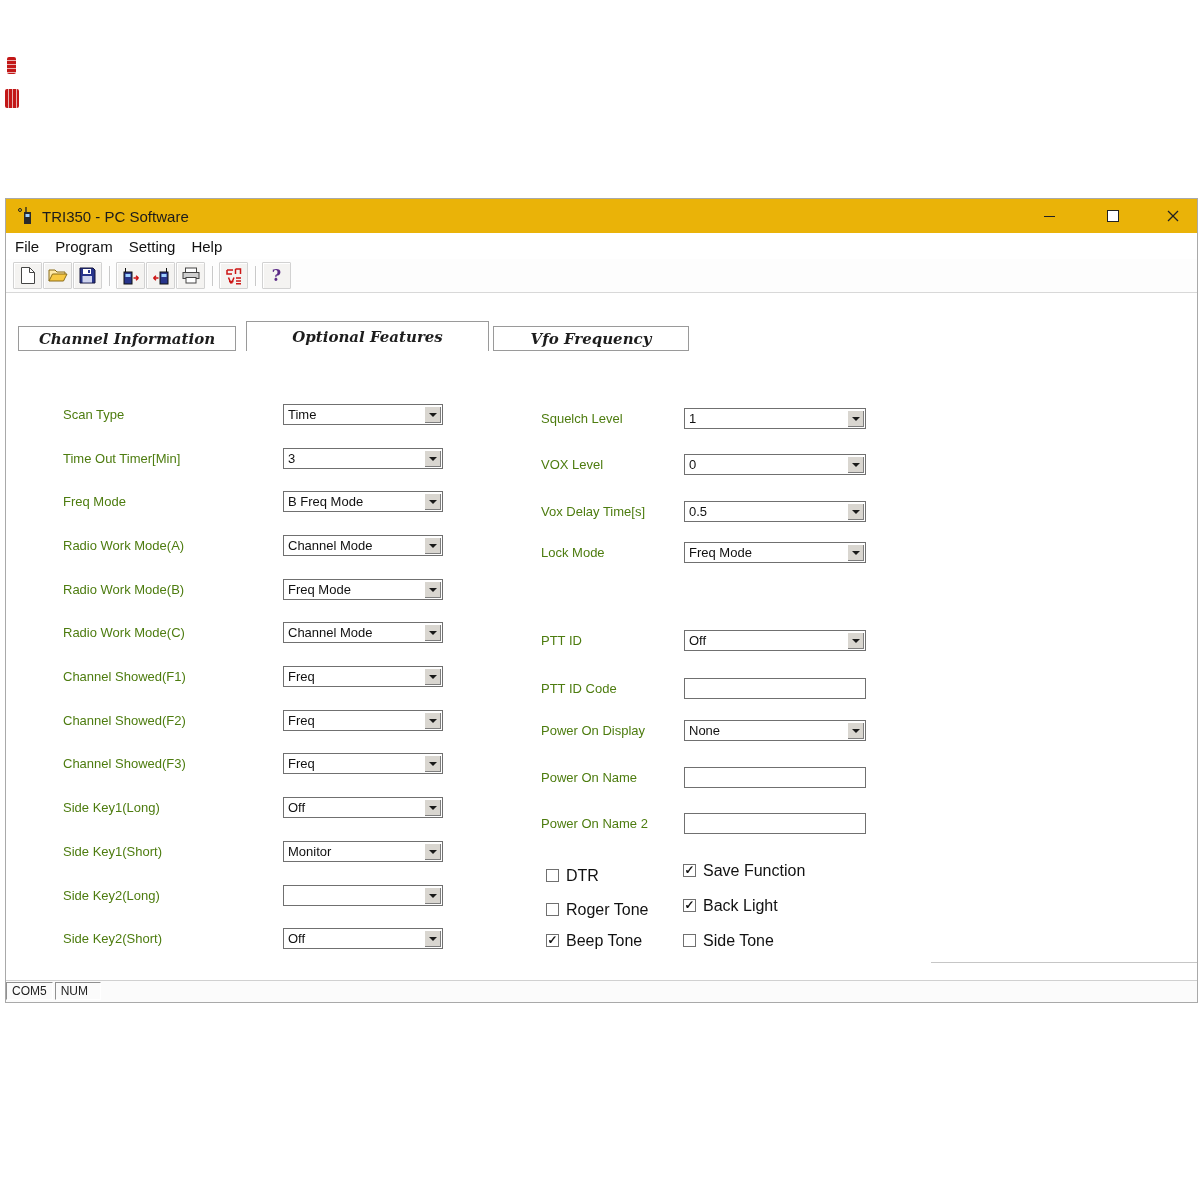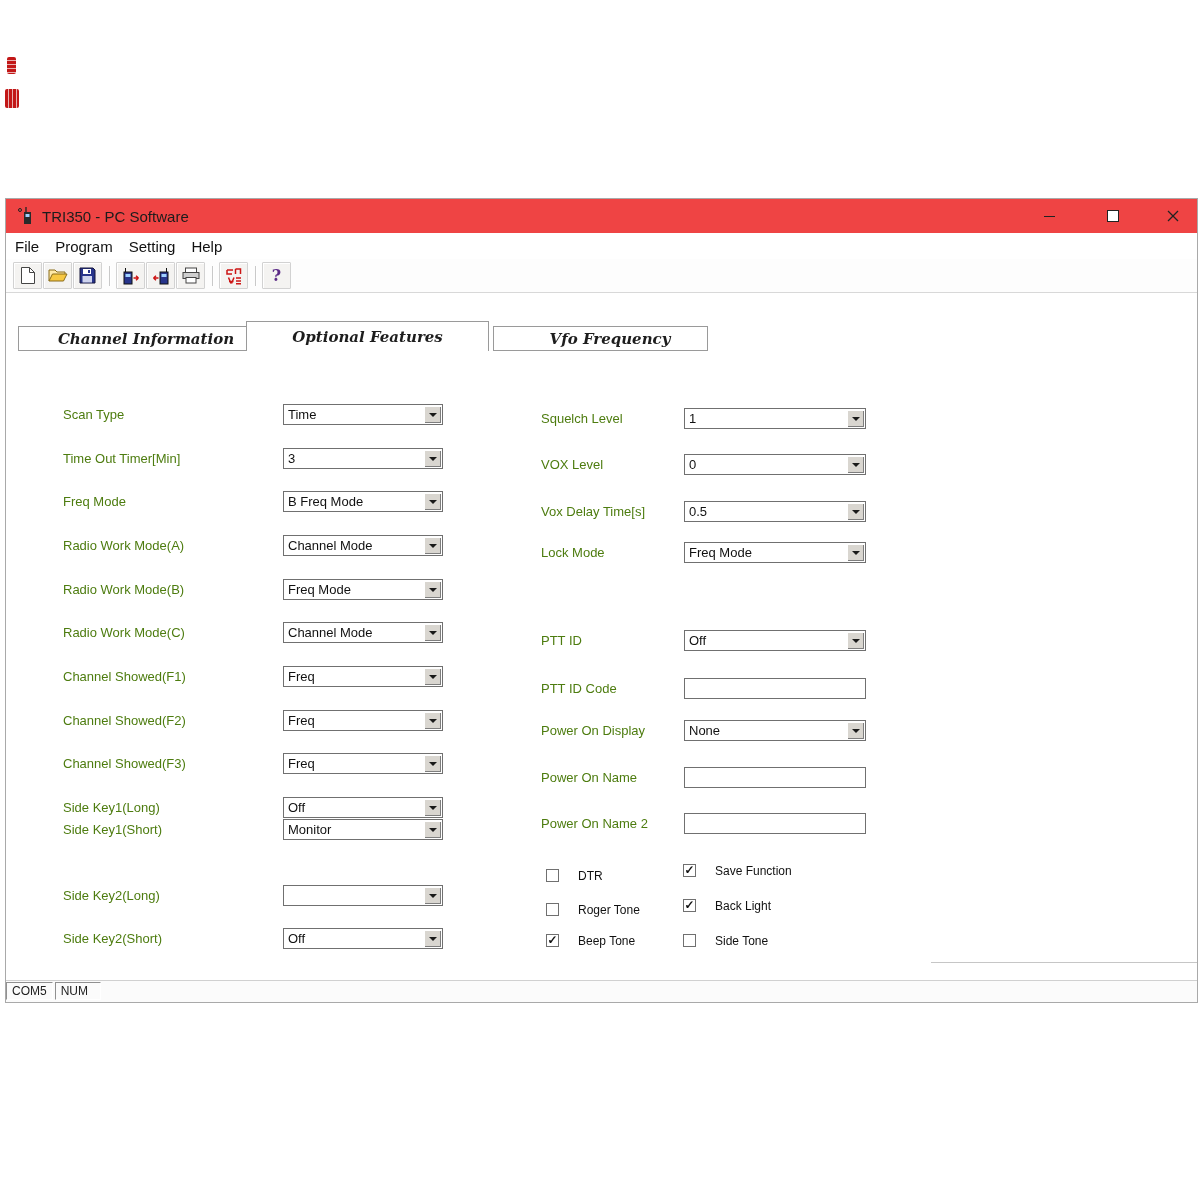--- a/index.html
+++ b/index.html
@@ -10,21 +10,21 @@
   .photo-mark{position:absolute;background:#c21717;border-radius:2px;}
   .pm1{left:7px;top:57px;width:9px;height:17px;
        background:repeating-linear-gradient(#c21717 0 3px,#e8b0b0 3px 4px);}
   .pm2{left:5px;top:89px;width:14px;height:19px;
        background:repeating-linear-gradient(90deg,#c21717 0 3px,#e8b0b0 3px 4px);}
 
   .window{position:absolute;left:5px;top:198px;width:1191px;height:803px;
           background:#fff;border:1px solid #a9a9a9;}
 
   
-  .titlebar{position:absolute;top:0;left:0;right:0;height:34px;background:#ef4444;}
+  .titlebar{position:absolute;top:0;left:0;right:0;height:34px;background:#eab308;}
   .app-icon{position:absolute;left:10px;top:7px;width:20px;height:20px;}
   .window-title{position:absolute;left:36px;top:9px;font-size:15px;color:#1c1c1c;white-space:nowrap;}
   .win-btn{position:absolute;top:5px;width:24px;height:24px;display:flex;align-items:center;justify-content:center;}
   .btn-min{right:136px;} .btn-max{right:72px;} .btn-close{right:12px;}
   .glyph-min{width:11px;height:0;border-top:1px solid #222;}
   .glyph-max{width:10px;height:10px;border:1px solid #222;background:#fff;}
 
   
   .menubar{position:absolute;top:34px;left:0;right:0;height:26px;display:flex;
            align-items:center;padding-left:9px;font-size:15px;background:#fff;}
@@ -39,21 +39,21 @@
   .tsep{width:1px;height:20px;background:#c9c9c9;margin:0 6px;box-shadow:1px 0 0 #fff;}
   .icon-help::after{content:"?";font-family:"DejaVu Serif",serif;font-weight:bold;
         font-size:16px;color:#5b2a86;line-height:1;}
 
   
   .tabs{position:absolute;top:122px;left:12px;height:32px;width:1160px;}
   .tab{position:absolute;display:flex;align-items:center;justify-content:center;
        border:1px solid #9a9a9a;background:#fff;
        font-family:"DejaVu Serif",serif;font-style:italic;font-weight:bold;
        font-size:15px;color:#1d1d1d;white-space:nowrap;}
-  .tab-inactive{top:5px;height:23px;padding-left:19px;}
+  .tab-inactive{top:5px;height:23px;}
   .tab-active{top:0;height:29px;border-bottom:none;z-index:2;}
   .t1{left:0;width:216px;} .t2{left:228px;width:241px;} .t3{left:475px;width:194px;}
 
   
   .lrow,.rrow{position:absolute;left:0;right:0;height:22px;}
   .flabel{position:absolute;font-size:13px;height:21px;line-height:21px;white-space:nowrap;color:#4d7c0f;}
   .llabel{left:57px;} .rlabel{left:535px;}
   .combo,.tinput{position:absolute;height:21px;border:1px solid #707070;background:#fff;box-sizing:border-box;}
   .lcombo{left:233px;width:160px;margin-left:44px;} .rcombo{left:678px;width:182px;} .rinput{left:678px;width:182px;}
   .combo .val{position:absolute;left:4px;top:1px;right:20px;height:17px;line-height:17px;
@@ -61,21 +61,21 @@
   .combo .btn{position:absolute;right:1px;top:1px;bottom:1px;width:17px;background:#d9d6d0;
               display:flex;align-items:center;justify-content:center;
               box-shadow:inset 1px 1px 0 #ffffff,inset -1px -1px 0 #7e7e7e;}
   .arr{width:0;height:0;border-left:4px solid transparent;border-right:4px solid transparent;
        border-top:4px solid #1a1a1a;}
 
   
   .cb{position:absolute;width:13px;height:13px;border:1px solid #707070;background:#fff;
       box-sizing:border-box;text-align:center;}
   .cb .mark{display:block;font-size:12px;line-height:11px;font-weight:bold;color:#111;}
-  .cb-label{position:absolute;font-size:12px;height:14px;line-height:14px;white-space:nowrap;margin-left:12px;}
+  .cb-label{position:absolute;font-size:16px;height:14px;line-height:14px;white-space:nowrap;}
 
   .panel-edge{position:absolute;top:763px;left:925px;width:266px;height:1px;background:#c6c6c6;}
 
   
   .statusbar{position:absolute;left:0;right:0;bottom:0;height:20px;background:#fbfbfb;
              border-top:1px solid #d0d0d0;display:flex;gap:2px;padding-top:1px;}
   .sb-panel{height:16px;line-height:16px;font-size:12px;padding:0 5px;min-width:34px;
             border:1px solid;border-color:#909090 #ffffff #ffffff #909090;color:#222;}
 </style>
 </head>
@@ -268,21 +268,21 @@
     </div>
   <div class="lrow" style="top:598px">
       <span class="flabel llabel">Side Key1(Long)</span>
     <div class="combo lcombo">
         <span class="val">Off</span>
         <span class="btn">
           <span class="arr"></span>
         </span>
       </div>
     </div>
-  <div class="lrow" style="top:620px">
+  <div class="lrow" style="top:642px">
       <span class="flabel llabel">Side Key1(Short)</span>
     <div class="combo lcombo">
         <span class="val">Monitor</span>
         <span class="btn">
           <span class="arr"></span>
         </span>
       </div>
     </div>
   <div class="lrow" style="top:686px">
       <span class="flabel llabel">Side Key2(Long)</span>

